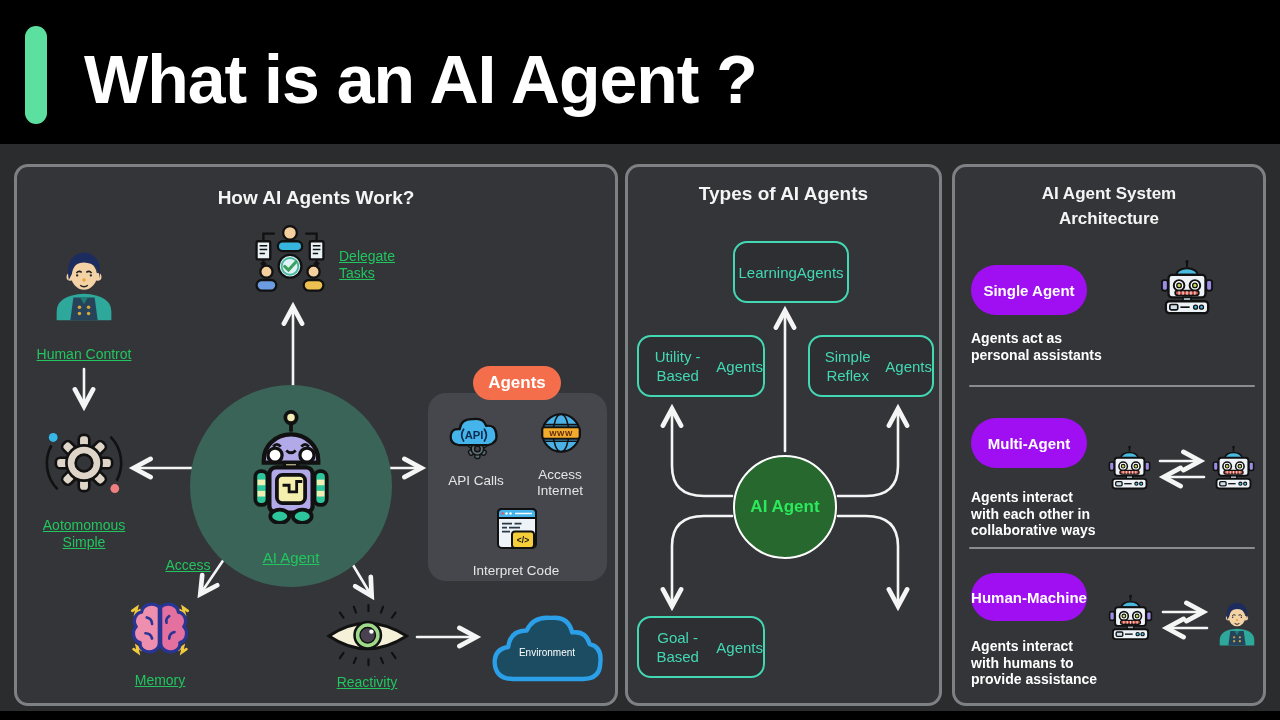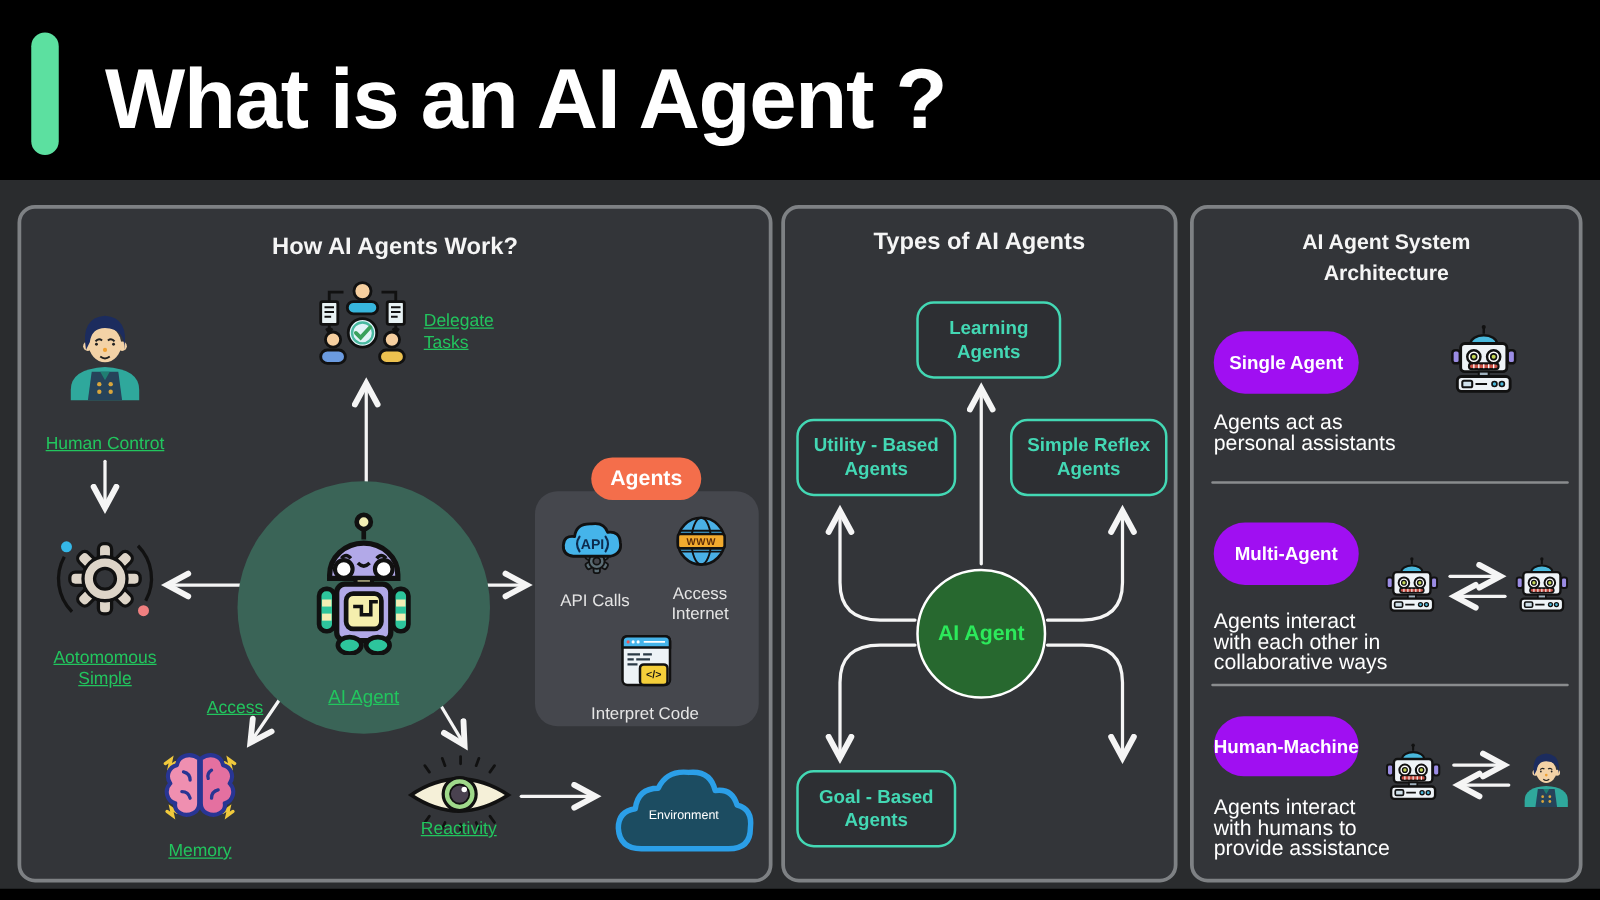--- a/index.html
+++ b/index.html
@@ -26,32 +26,32 @@
 
   
   #circle-green { left:173px; top:218px; width:202px; height:202px; border-radius:50%; background:#3a6457; }
   #tools-box { left:411px; top:226px; width:179px; height:188px; background:#45474d; border-radius:18px; }
   #tools-badge { left:456px; top:199px; width:88px; height:34px; background:#f46e4b; border-radius:17px;
                  color:#fff; font-size:17px; font-weight:700; display:flex; align-items:center; justify-content:center; }
   .tool-lbl { color:#e5e5e5; font-size:13.5px; line-height:16px; }
 
   
   .type-box { border:2px solid #43d8b4; border-radius:14px; background:rgba(0,0,0,0.10);
-              display:flex; flex-direction:column; align-items:center; justify-content:center;
-              color:#43d8b4; font-size:15px; font-weight:700; line-height:19px; text-align:center; }
+              display:flex; flex-direction:row; align-items:center; justify-content:center;
+              color:#43d8b4; font-size:15px; font-weight:400; line-height:19px; text-align:center; }
   #agent-circle { left:105px; top:288px; width:104px; height:104px; border-radius:50%;
                   background:#27682f; border:2.5px solid #fff;
                   display:flex; align-items:center; justify-content:center;
                   color:#2ce95b; font-size:17px; font-weight:700; }
 
   
   .arch-badge { width:116px; height:50px; background:#a00ff2; border-radius:25px;
                 display:flex; align-items:center; justify-content:center;
                 color:#fff; font-size:15px; font-weight:700; }
-  .arch-desc { color:#fff; font-size:17px; font-weight:400; line-height:16.5px; }
+  .arch-desc { color:#fff; font-size:14px; font-weight:700; line-height:16.5px; }
   .divider { height:2px; background:#8a8c8e; border-radius:1px; }
 
   #env-label { color:#fff; font-size:10px; }
 </style>
 </head>
 <body>
 
 <svg width="0" height="0" style="position:absolute" aria-hidden="true">
   <defs>
     <marker id="ah" markerWidth="10" markerHeight="10" refX="7" refY="4.5" orient="auto">
@@ -210,21 +210,21 @@
     <svg class="abs" style="left:306px; top:436px;" width="88" height="66" viewBox="0 0 120 86">
       <g stroke="#111" stroke-width="3" stroke-linecap="round">
         <path d="M28,18 l-5,-7 M45,11 l-3,-8 M62,9 v-8 M79,11 l3,-8 M94,18 l5,-7"></path>
         <path d="M28,66 l-5,7 M45,73 l-3,7 M62,75 v8 M79,73 l3,7 M94,66 l5,7"></path>
       </g>
       <path d="M8,43 Q60,8 114,43 Q60,78 8,43 Z" fill="#f5f0d8" stroke="#111" stroke-width="4"></path>
       <circle cx="61" cy="42" r="18" fill="#9fd98a" stroke="#111" stroke-width="3.5"></circle>
       <circle cx="61" cy="42" r="10.5" fill="#4a4250" stroke="#111" stroke-width="2"></circle>
       <circle cx="66" cy="37" r="3" fill="#fff"></circle>
     </svg>
-    <div class="abs lbl ctr" style="left:350px; top:487px;">Reactivity</div>
+    <div class="abs lbl ctr" style="left:350px; top:507px;">Reactivity</div>
 
     <svg class="abs" style="left:467px; top:440px;" width="126" height="80" viewBox="0 0 130 82">
       <path d="M30,74 Q12,74 11,57 Q11,43 25,41 Q27,24 44,24 Q51,9 69,11 Q87,9 91,26 Q105,24 109,38 Q122,41 120,57 Q120,74 102,74 Z" fill="#1c4c61" stroke="#2b9fe8" stroke-width="4.5" stroke-linejoin="round"></path>
     </svg>
     <div id="env-label" class="abs ctr" style="left:530px; top:480px;">Environment</div>
 
     <div id="tools-box" class="abs"></div>
     <div id="tools-badge" class="abs">Agents</div>
 
     <svg class="abs" style="left:428px; top:242px;" width="62" height="54" viewBox="0 0 110 96">

